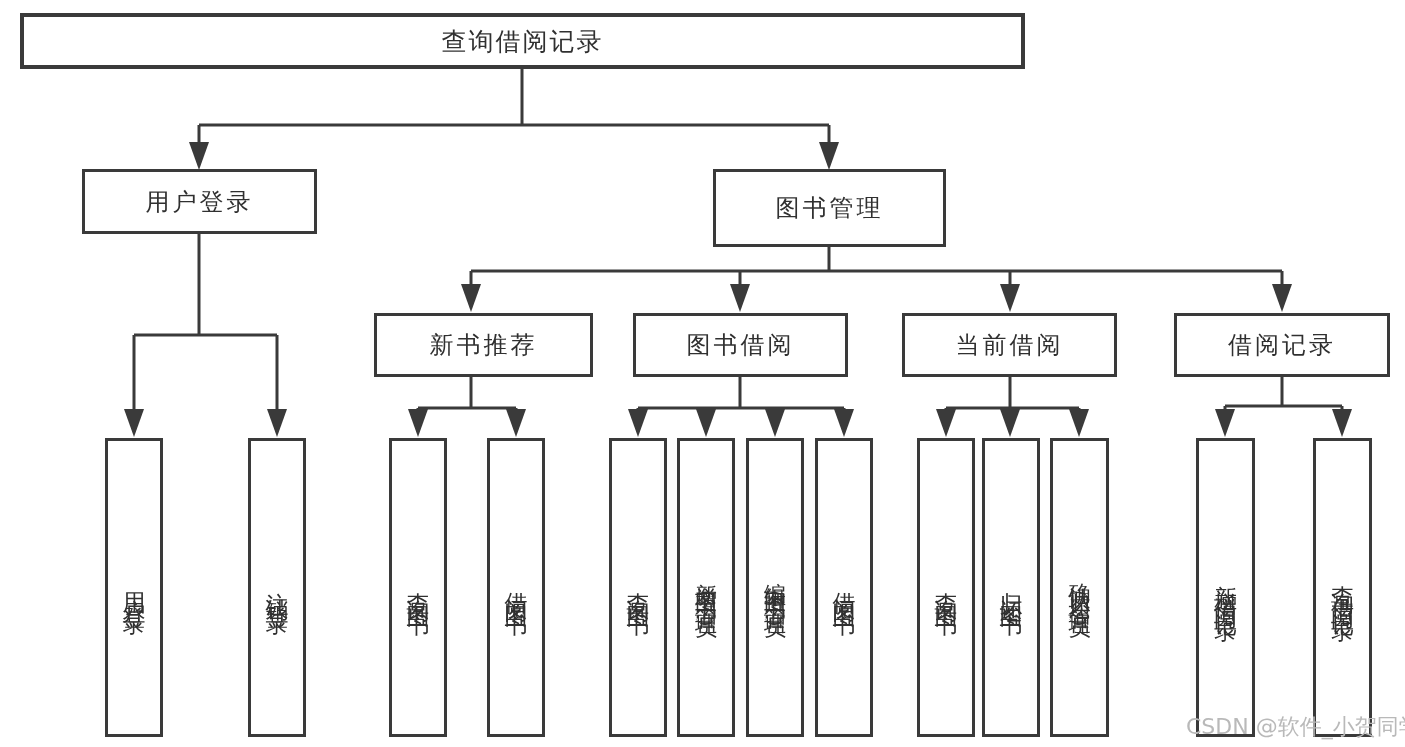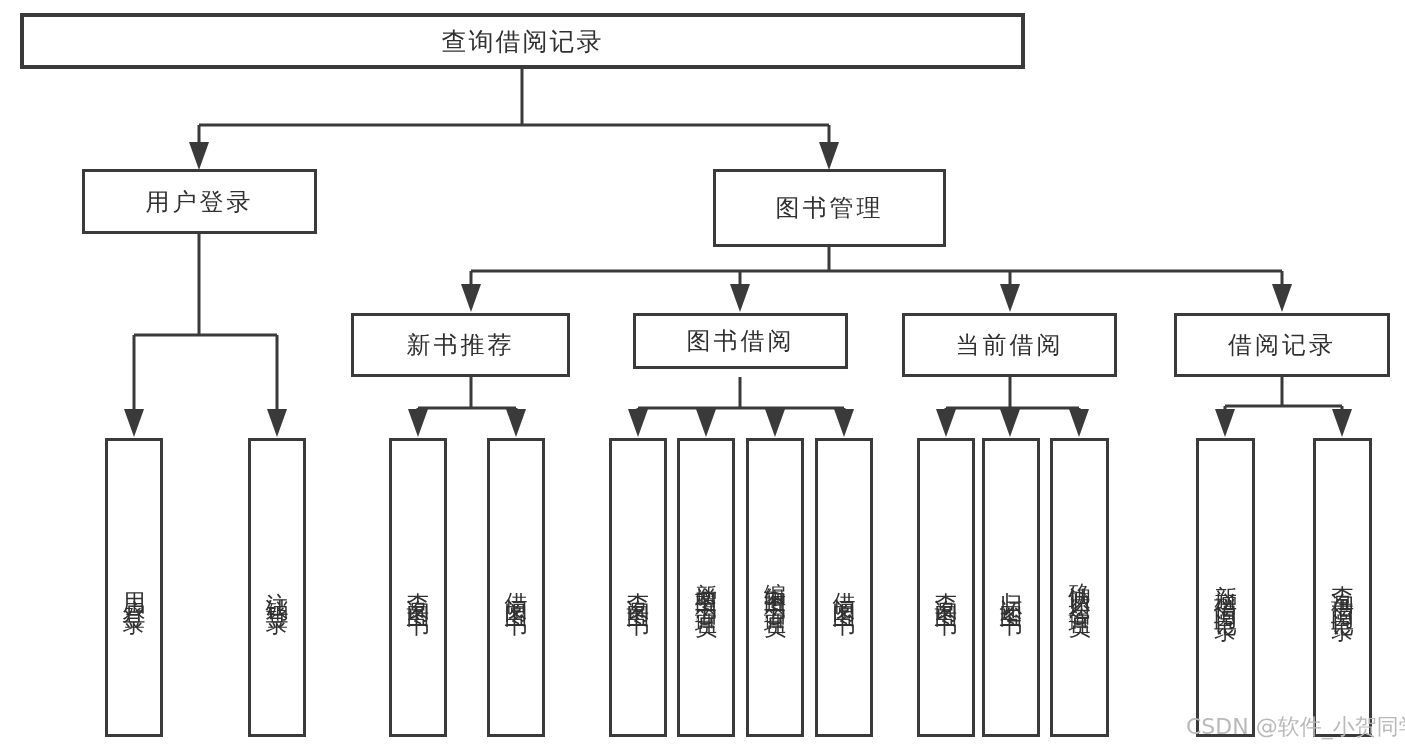--- a/index.html
+++ b/index.html
@@ -79,24 +79,24 @@
     <span>查询借阅记录</span>
   </div>
 
   <div class="node node-l2" style="left:82px;top:169px;width:235px;height:65px;">
     <span>用户登录</span>
   </div>
   <div class="node node-l2" style="left:713px;top:169px;width:233px;height:78px;">
     <span>图书管理</span>
   </div>
 
-  <div class="node node-l3" style="left:351px;top:313px;width:219px;height:64px;">
+  <div class="node node-l3" style="left:374px;top:313px;width:219px;height:64px;">
     <span>新书推荐</span>
   </div>
-  <div class="node node-l3" style="left:633px;top:313px;width:215px;height:56px;">
+  <div class="node node-l3" style="left:633px;top:313px;width:215px;height:64px;">
     <span>图书借阅</span>
   </div>
   <div class="node node-l3" style="left:1174px;top:313px;width:216px;height:64px;">
     <span>借阅记录</span>
   </div>
   <div class="node node-l3" style="left:902px;top:313px;width:215px;height:64px;">
     <span>当前借阅</span>
   </div>
 
   <div class="node leaf" style="left:105px;top:438px;width:58px;height:299px;">

